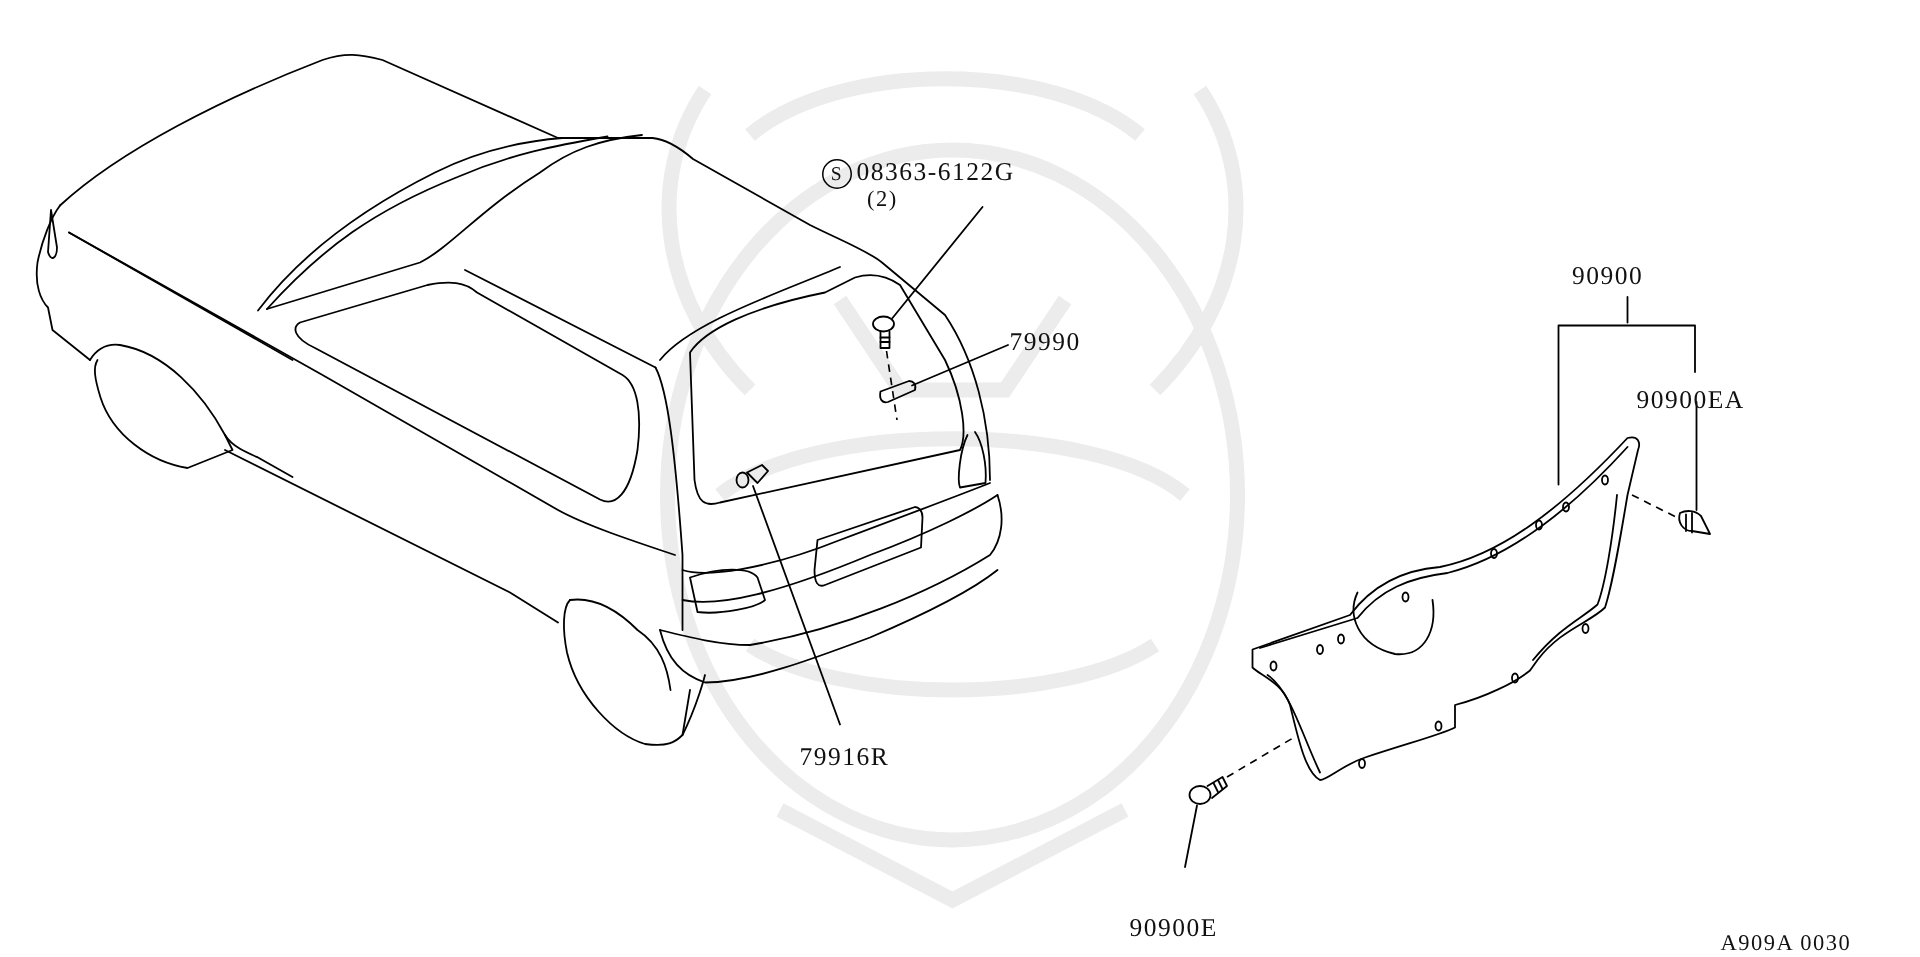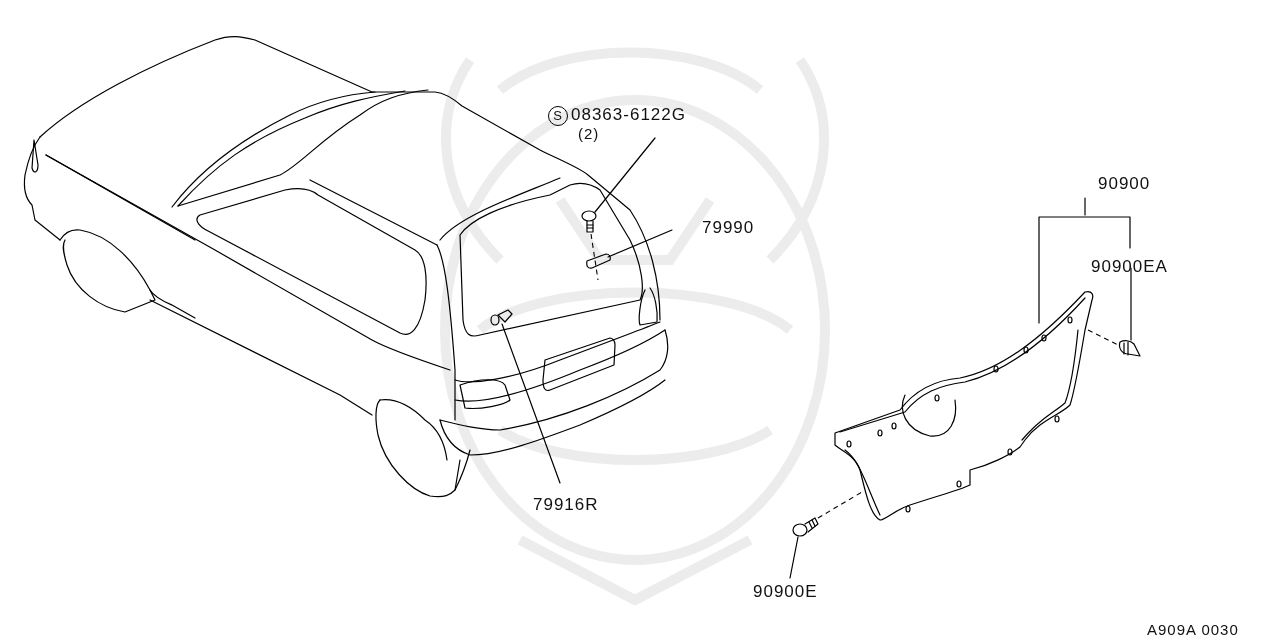--- a/index.html
+++ b/index.html
@@ -1,21 +1,21 @@
 <!DOCTYPE html>
 <html><head>
 <meta charset="utf-8">
 <style>
   html, body { margin: 0; padding: 0; background: #ffffff; }
   body { width: 1280px; height: 638px; overflow: hidden; position: relative; font-family: "DejaVu Sans Mono", monospace; }
   #diagram { position: absolute; left: 0; top: 0; width: 1280px; height: 638px; }
   .ln { fill: none; stroke: #000; stroke-width: 1.2; stroke-linejoin: round; stroke-linecap: round; }
   .dash { fill: none; stroke: #000; stroke-width: 1.1; stroke-dasharray: 5 4; }
   .wm { fill: none; stroke: #ececec; stroke-width: 10; }
-  .label { position: absolute; font-family: Liberation Sans, sans-serif; font-size: 17px; color: #111; letter-spacing: 1px; white-space: nowrap; line-height: 1; }
+  .label { position: absolute; font-family: Liberation Serif, serif; font-size: 17px; color: #111; letter-spacing: 1px; white-space: nowrap; line-height: 1; }
   .label.small { font-size: 15px; }
   .s-circle { display: inline-block; width: 18px; height: 18px; border: 1.3px solid #000; border-radius: 50%; text-align: center; line-height: 18px; font-size: 13px; margin-right: 3px; vertical-align: middle; }
 </style>
 </head>
 <body>
 
 <svg id="diagram" viewBox="0 0 1280 638" xmlns="http://www.w3.org/2000/svg">
 
   <g>
     <path class="wm" d="M470,60 C430,120 440,200 500,260 M800,60 C840,120 830,200 770,260"></path>
@@ -127,18 +127,18 @@
     <path class="ln" d="M805,524 L815,518 L818,524 L808,532"></path>
     <path class="ln" d="M809,522 L812,528 M812,520 L815,526"></path>
     <line class="ln" x1="798" y1="537" x2="790" y2="578"></line>
   </g>
 </svg>
 
 <div class="label" style="left:548px; top:106px;">
   <span class="s-circle">S</span><span>08363-6122G</span>
 </div>
 <div class="label small" style="left:578px; top:126px;">(2)</div>
-<div class="label" style="left:702px; top:219px;">79990</div>
+<div class="label" style="left:673px; top:219px;">79990</div>
 <div class="label" style="left:533px; top:496px;">79916R</div>
-<div class="label" style="left:1098px; top:175px;">90900</div>
+<div class="label" style="left:1048px; top:175px;">90900</div>
 <div class="label" style="left:1091px; top:258px;">90900EA</div>
-<div class="label" style="left:753px; top:583px;">90900E</div>
+<div class="label" style="left:753px; top:610px;">90900E</div>
 <div class="label small" style="left:1147px; top:622px;">A909A 0030</div>
 
 </body></html>

